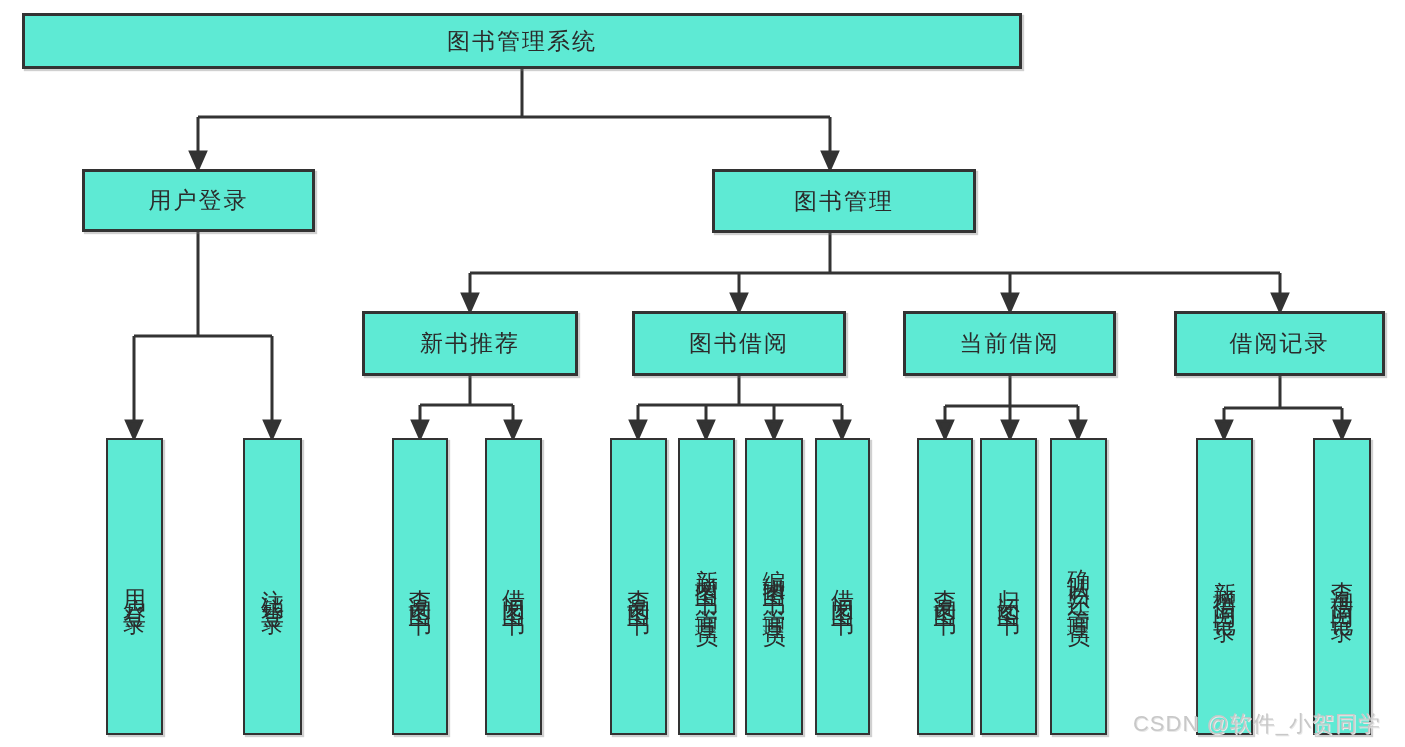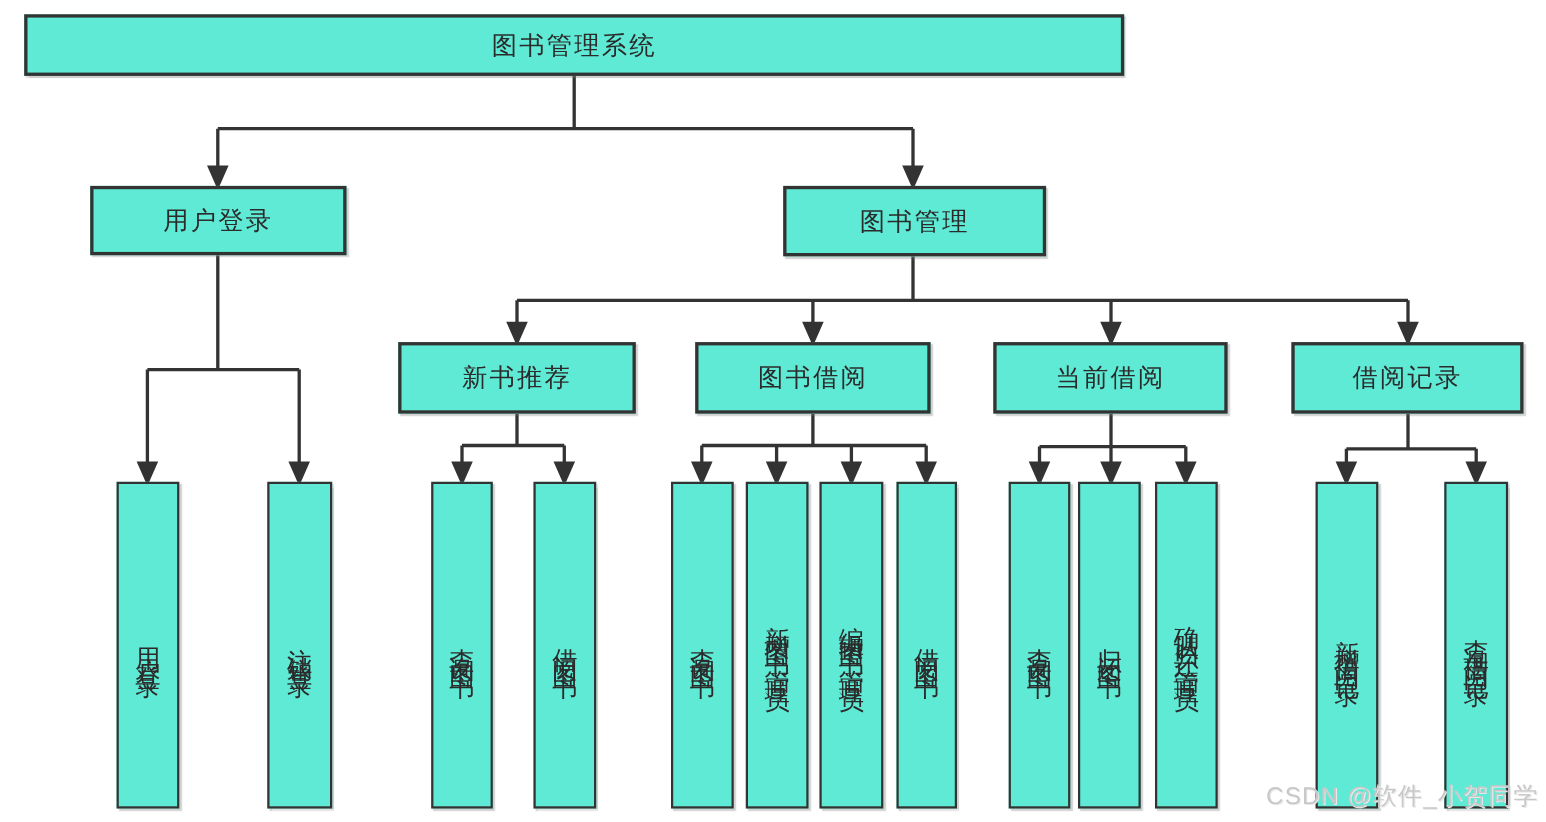--- a/index.html
+++ b/index.html
@@ -43,21 +43,21 @@
   .vtext {
     writing-mode: vertical-rl;
     text-orientation: mixed;
     line-height: 1;
     letter-spacing: 8px;
     font-size: 23px;
     color: #2b2b2b;
   }
   .watermark {
     position: absolute;
-    right: 6px;
+    right: 24px;
     bottom: 8px;
     font-size: 22px;
     color: #c8c8c8;
     letter-spacing: 1px;
     z-index: 10;
     text-shadow: 1px 1px 0 #e8e8e8;
     margin-top: 38px;
   }
 </style>
 </head>
@@ -117,21 +117,21 @@
     </g>
   </svg>
 
   <div class="node" style="left:22px; top:13px; width:1000px; height:56px;">
     <span>图书管理系统</span>
   </div>
 
   <div class="node" style="left:82px; top:169px; width:233px; height:63px;">
     <span>用户登录</span>
   </div>
-  <div class="node" style="left:712px; top:169px; width:239px; height:64px;">
+  <div class="node" style="left:712px; top:169px; width:264px; height:64px;">
     <span>图书管理</span>
   </div>
 
   <div class="node" style="left:362px; top:311px; width:216px; height:65px;font-family:Liberation Serif, serif;">
     <span>新书推荐</span>
   </div>
   <div class="node" style="left:632px; top:311px; width:214px; height:65px;text-align:right;">
     <span>图书借阅</span>
   </div>
   <div class="node" style="left:903px; top:311px; width:213px; height:65px;">

